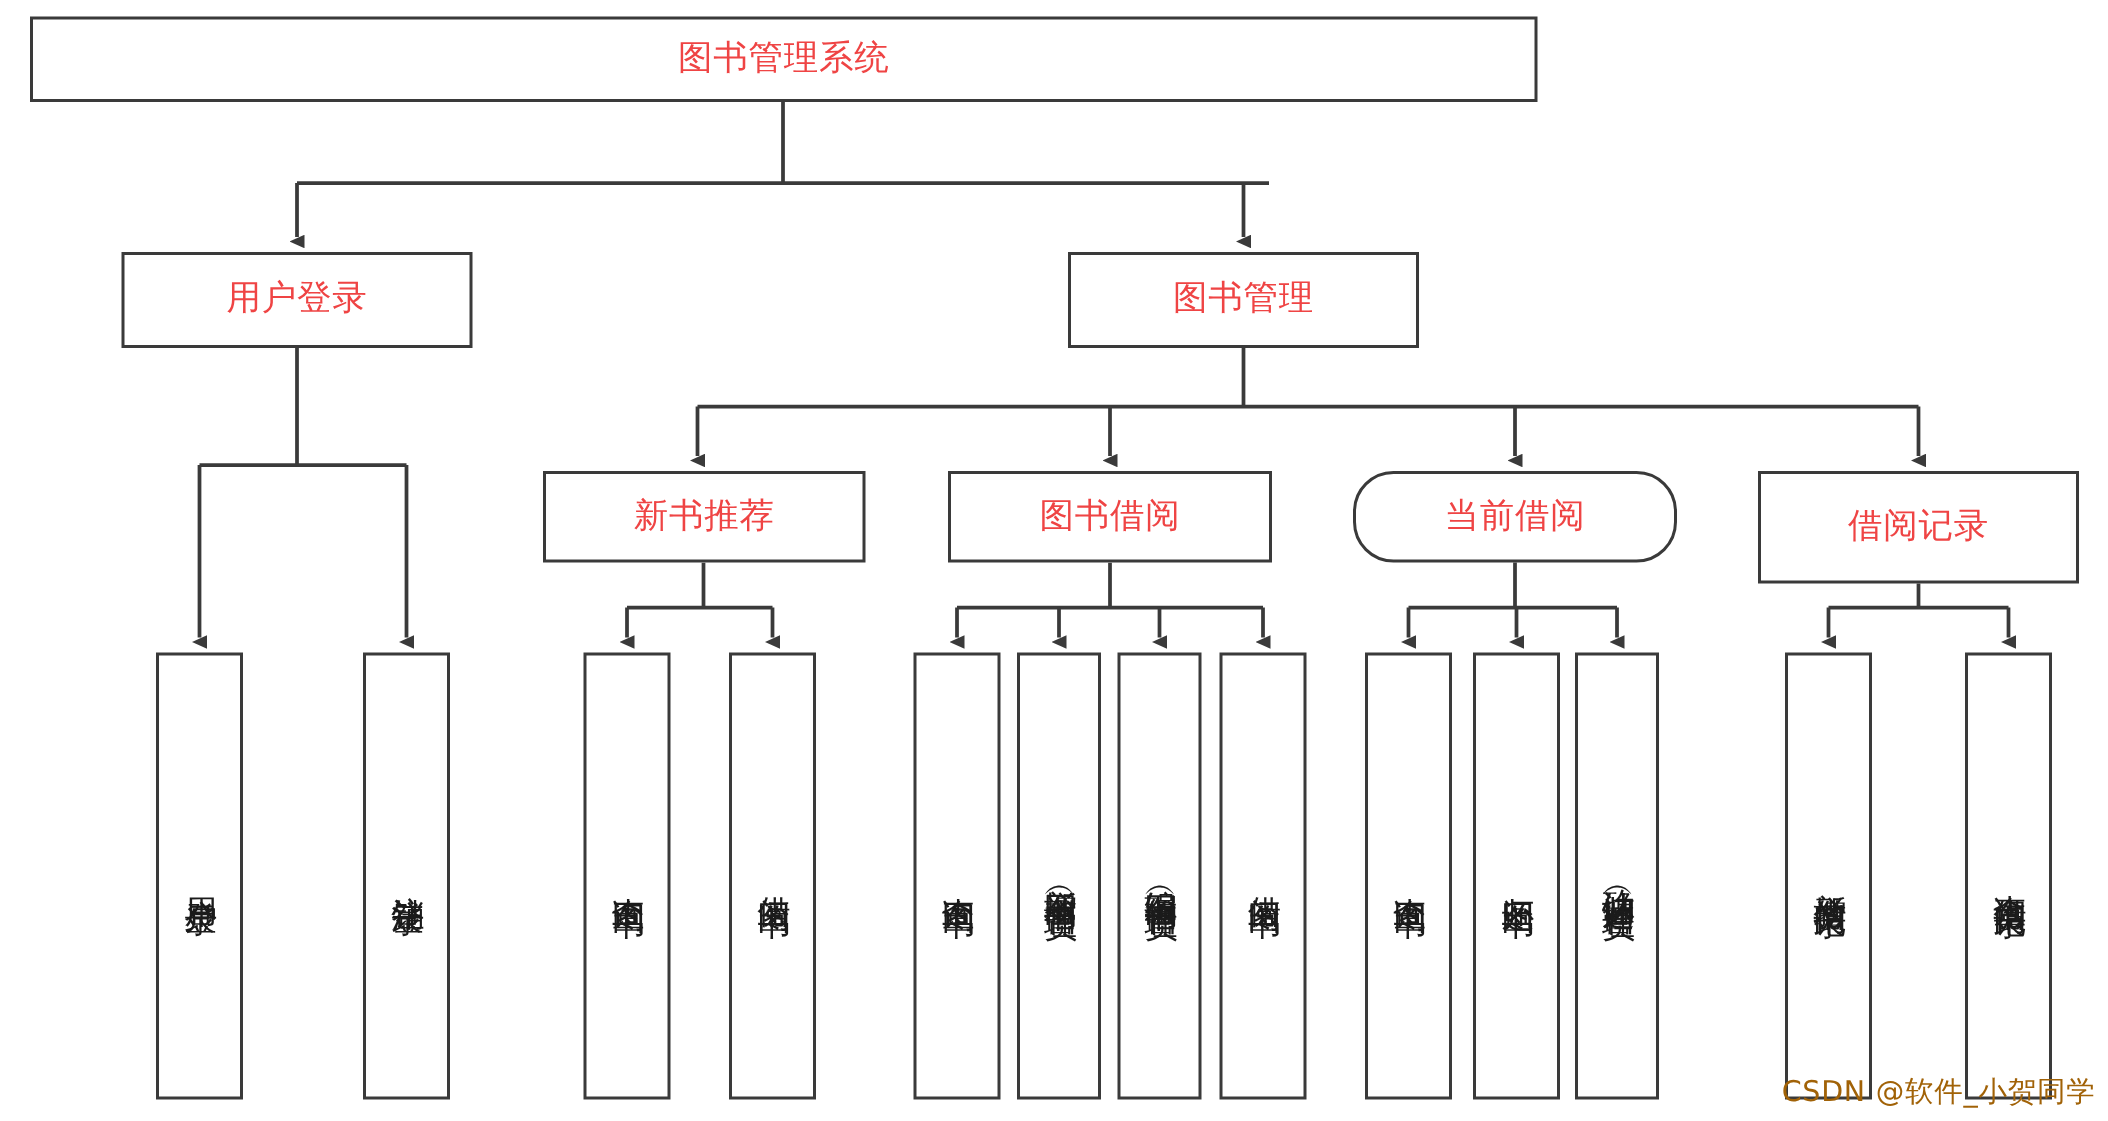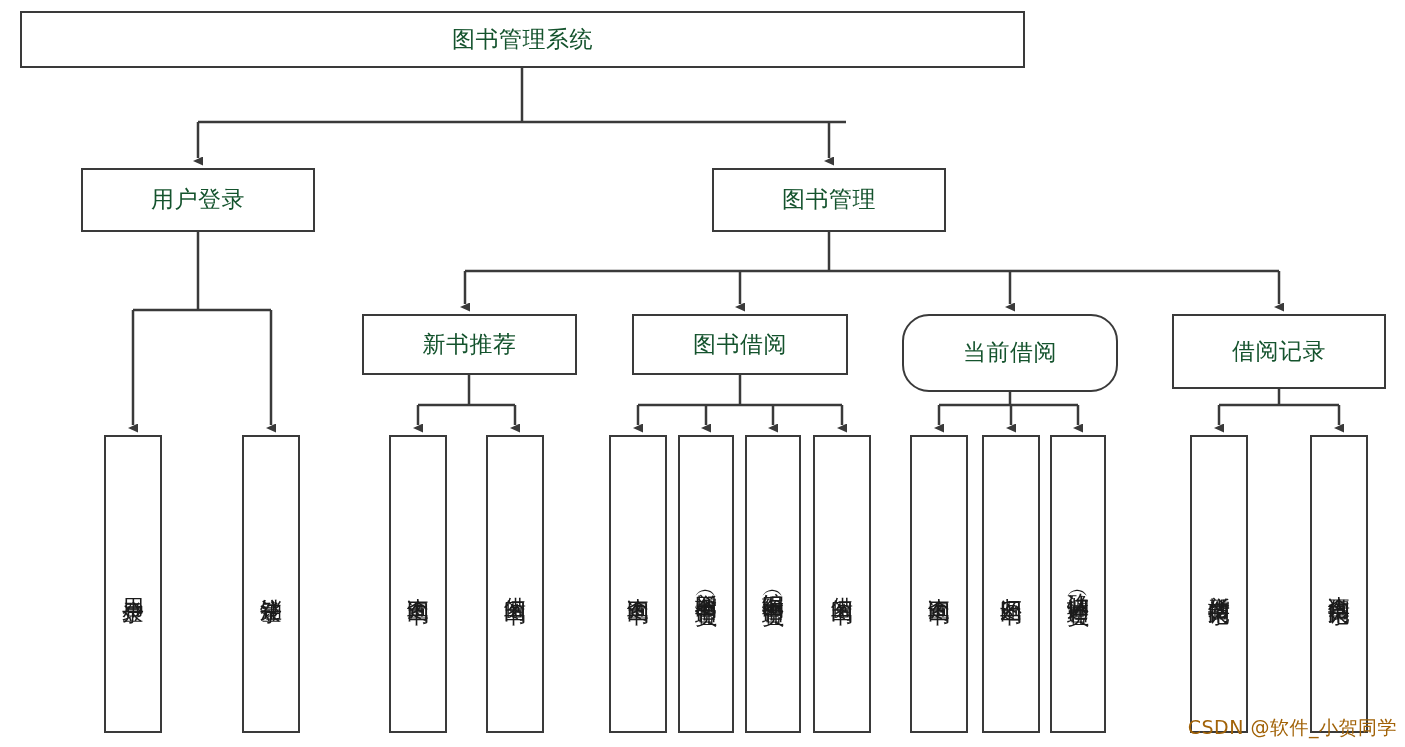--- a/index.html
+++ b/index.html
@@ -34,21 +34,21 @@
     box-sizing: border-box;
     border: 2.5px solid #3a3a3a;
     background: #ffffff;
     display: flex;
     align-items: center;
     justify-content: center;
     overflow: hidden;
   }
   .node-label-h {
     font-size: 23px;
-    color: #14532d;
+    color: #ef4444;
     letter-spacing: 0.5px;
     line-height: 1.1;
     white-space: nowrap;
   }
   .node-box.leaf {
     align-items: center;
     justify-content: center;
   }
   .node-label-v {
     writing-mode: vertical-rl;
@@ -148,21 +148,21 @@
   <div class="node-box" id="node-l2-1" style="left: 712px; top: 168px; width: 234px; height: 64px;">
     <span class="node-label-h">图书管理</span>
   </div>
 
   <div class="node-box" id="node-l3-0" style="left: 362px; top: 314px; width: 215px; height: 61px; justify-content: center;">
     <span class="node-label-h">新书推荐</span>
   </div>
   <div class="node-box" id="node-l3-1" style="left: 632px; top: 314px; width: 216px; height: 61px;">
     <span class="node-label-h">图书借阅</span>
   </div>
-  <div class="node-box" id="node-l3-2" style="left: 902px; top: 314px; width: 216px; height: 78px; border-radius: 27px;">
+  <div class="node-box" id="node-l3-2" style="left: 902px; top: 314px; width: 216px; height: 61px; border-radius: 27px;">
     <span class="node-label-h">当前借阅</span>
   </div>
   <div class="node-box" id="node-l3-3" style="left: 1172px; top: 314px; width: 214px; height: 75px;">
     <span class="node-label-h">借阅记录</span>
   </div>
 
   <div class="node-box leaf" id="node-leaf-0" style="left: 104px; top: 435px; width: 58px; height: 298px;">
     <span class="node-label-v">用户登录</span>
   </div>
   <div class="node-box leaf" id="node-leaf-1" style="left: 242px; top: 435px; width: 58px; height: 298px;">

